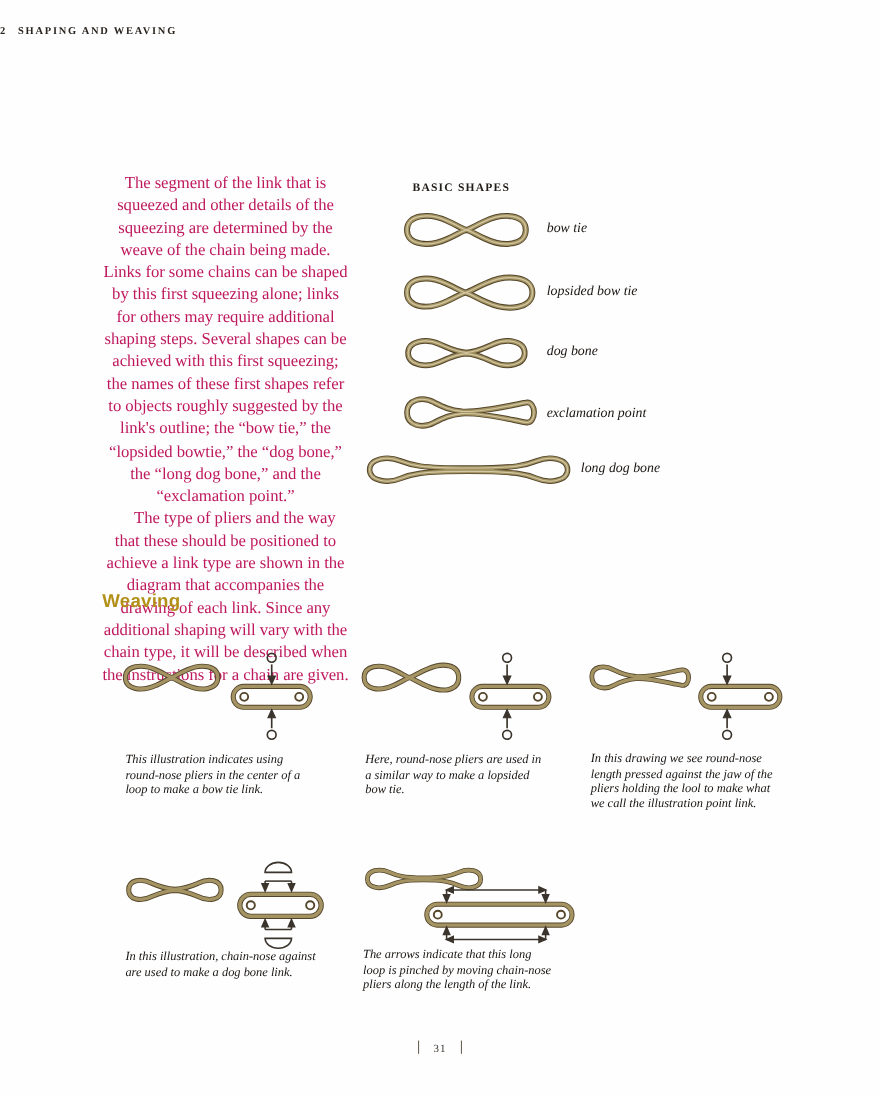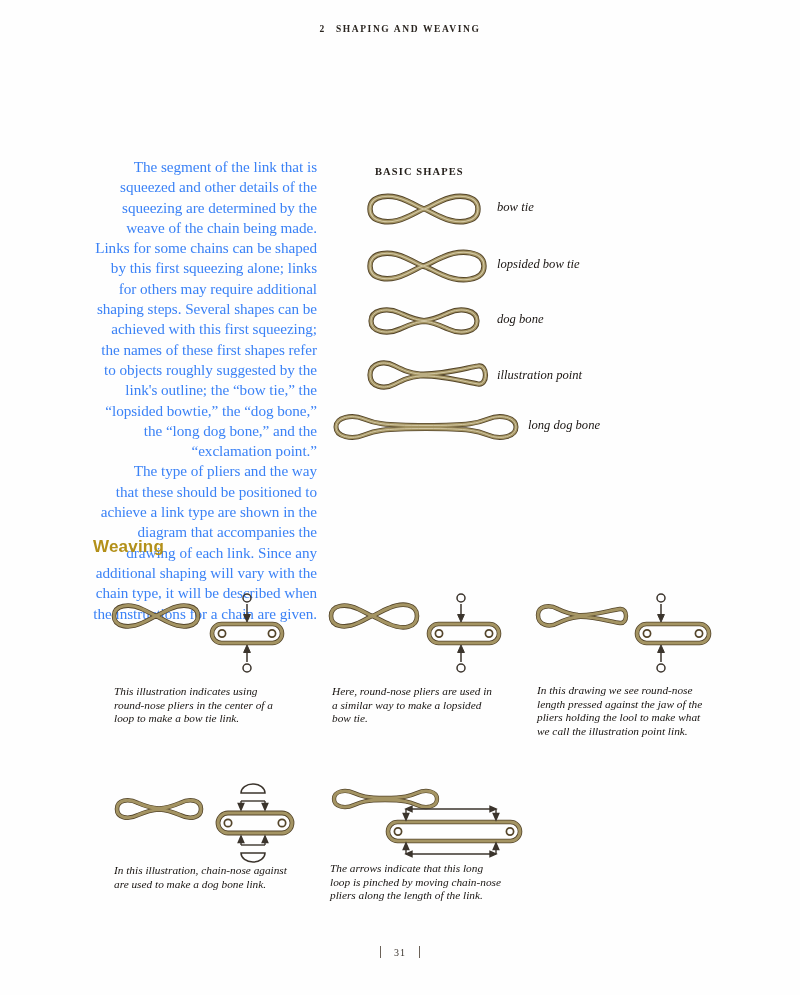--- a/index.html
+++ b/index.html
@@ -13,41 +13,41 @@
   }
   .page{
     position:absolute;inset:0;
     background:#fefefe;
   }
 
   
   .running-head{
     position:absolute;
     top:24px; left:0; right:0;
-    text-align:center;
+    text-align:left;
     font-family:"Liberation Serif", serif;
     font-size:9.5px;
     letter-spacing:1.6px;
     font-weight:bold;
     color:#2a2520;
   }
   .running-head .folio{ margin-right:10px; }
 
   
   .body-col{
     position:absolute;
     left:93px; top:157px;
     width:224px;
   }
   .body-col p{
     margin:0;
     font-size:15.2px;
     line-height:20.3px;
-    text-align:right;
-    color:#3b82f6;
+    text-align:center;
+    color:#be185d;
     font-family:"Liberation Serif", serif;
     letter-spacing:-0.05px;
   }
   .body-col p.indent{ text-indent:17px; }
 
   
   .basic-shapes-title{
     position:absolute;
     left:375px; top:166px;
     font-size:10.5px;
@@ -149,21 +149,21 @@
   </div>
   <div class="shape-label" style="left:497px;top:312px;">dog bone</div>
 
   <div class="shape-row" style="left:362px;top:355px;">
     <svg width="128" height="40" viewBox="0 0 128 40">
       <path d="M8,20 C8,8 22,5 33,11 C41,15 47,18 58,19 C78,20 104,13 116,11 C126,9 126,31 116,29 C104,27 78,20 58,21 C47,22 41,25 33,29 C22,35 8,32 8,20 Z" fill="none" stroke="#54452a" stroke-width="5.2" stroke-linejoin="round"></path>
       <path d="M8,20 C8,8 22,5 33,11 C41,15 47,18 58,19 C78,20 104,13 116,11 C126,9 126,31 116,29 C104,27 78,20 58,21 C47,22 41,25 33,29 C22,35 8,32 8,20 Z" fill="none" stroke="#a49463" stroke-width="3.4" stroke-linejoin="round"></path>
       <path d="M8,20 C8,8 22,5 33,11 C41,15 47,18 58,19 C78,20 104,13 116,11 C126,9 126,31 116,29 C104,27 78,20 58,21 C47,22 41,25 33,29 C22,35 8,32 8,20 Z" fill="none" stroke="#d3c8a4" stroke-width="1" stroke-linejoin="round"></path>
     </svg>
   </div>
-  <div class="shape-label" style="left:497px;top:368px;">illustration point</div>
+  <div class="shape-label" style="left:497px;top:368px;">exclamation point</div>
 
   <div class="shape-row" style="left:328px;top:410px;">
     <svg width="196" height="34" viewBox="0 0 196 34">
       <path d="M8,17 C8,7 24,4 36,9 C46,13 54,15.5 98,15.5 C142,15.5 150,13 160,9 C172,4 188,7 188,17 C188,27 172,30 160,25 C150,21 142,18.5 98,18.5 C54,18.5 46,21 36,25 C24,30 8,27 8,17 Z" fill="none" stroke="#54452a" stroke-width="5" stroke-linejoin="round"></path>
       <path d="M8,17 C8,7 24,4 36,9 C46,13 54,15.5 98,15.5 C142,15.5 150,13 160,9 C172,4 188,7 188,17 C188,27 172,30 160,25 C150,21 142,18.5 98,18.5 C54,18.5 46,21 36,25 C24,30 8,27 8,17 Z" fill="none" stroke="#a49463" stroke-width="3.3" stroke-linejoin="round"></path>
       <path d="M8,17 C8,7 24,4 36,9 C46,13 54,15.5 98,15.5 C142,15.5 150,13 160,9 C172,4 188,7 188,17 C188,27 172,30 160,25 C150,21 142,18.5 98,18.5 C54,18.5 46,21 36,25 C24,30 8,27 8,17 Z" fill="none" stroke="#d3c8a4" stroke-width="1" stroke-linejoin="round"></path>
     </svg>
   </div>
   <div class="shape-label" style="left:528px;top:418px;">long dog bone</div>
 

